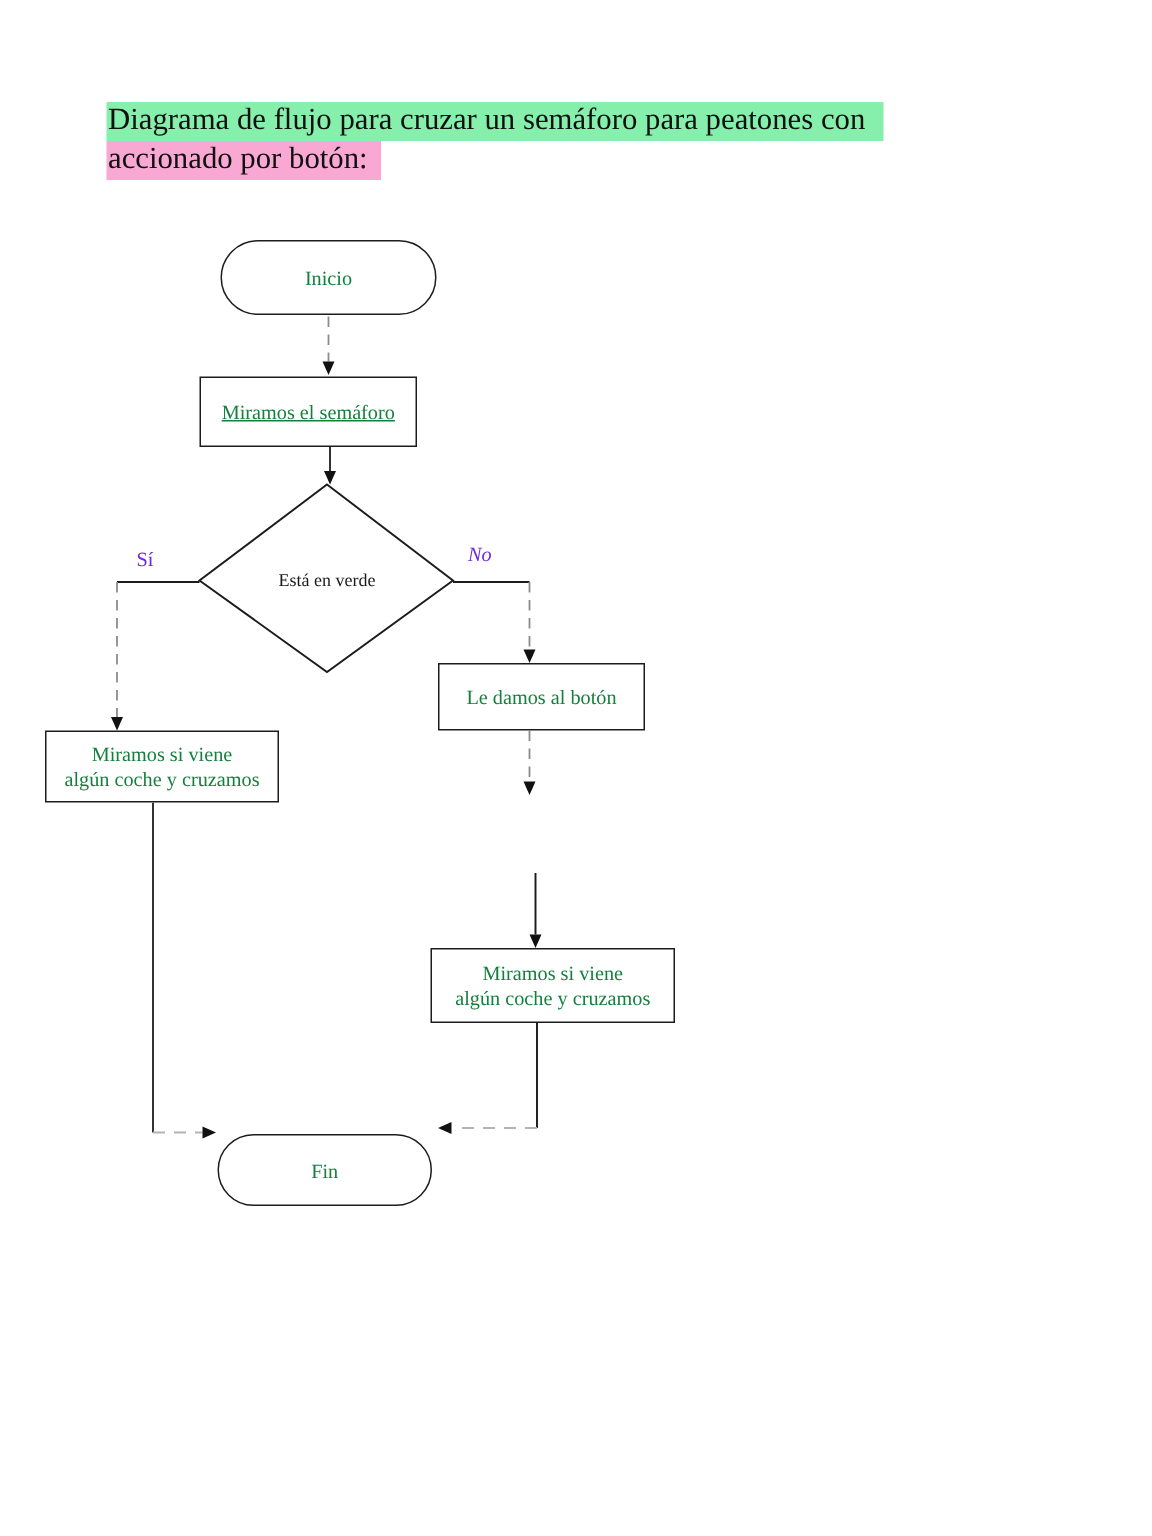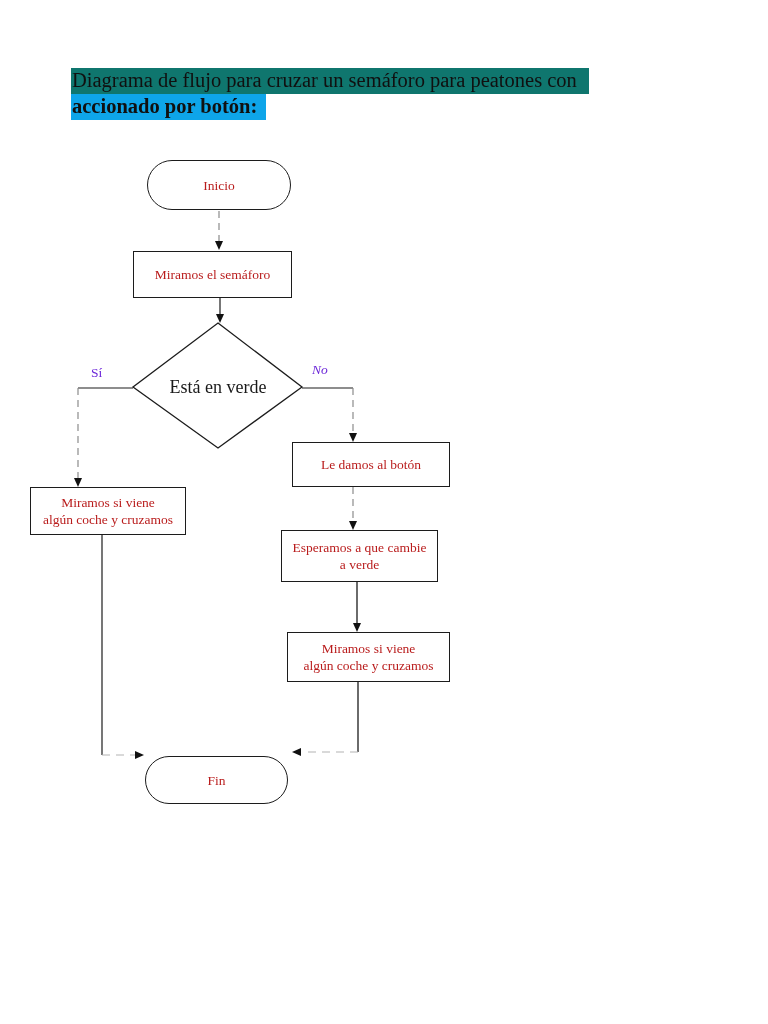--- a/index.html
+++ b/index.html
@@ -29,49 +29,49 @@
   .chart{position:absolute;left:0;top:0;width:768px;height:1024px;}
   svg.connectors{position:absolute;left:0;top:0;width:768px;height:1024px;}
   .node{
     position:absolute;
     box-sizing:border-box;
     border:1.5px solid #1c1c1c;
     background:#ffffff;
     display:flex;flex-direction:column;
     align-items:center;justify-content:center;
     text-align:center;
-    font-size:13.5px;line-height:17px;color:#b91c1c;
+    font-size:13.5px;line-height:17px;color:#15803d;
   }
   .terminator{border-radius:25px;}
   .node-inicio{left:147px;top:160px;width:144px;height:50px;}
-  .node-miramos-semaforo{left:133px;top:251px;width:159px;height:47px;}
+  .node-miramos-semaforo{left:133px;top:251px;width:145px;height:47px;text-decoration:underline;}
   .node-si-cruzamos{left:30px;top:487px;width:156px;height:48px;}
-  .node-le-damos{left:292px;top:442px;width:158px;height:45px;}
+  .node-le-damos{left:292px;top:442px;width:138px;height:45px;}
   .node-esperamos{left:281px;top:530px;width:157px;height:52px;}
   .node-no-cruzamos{left:287px;top:632px;width:163px;height:50px;}
   .node-fin{left:145px;top:732px;width:143px;height:48px;border-radius:24px;margin-top:24px;}
   .decision-label{
     position:absolute;left:218px;top:387px;
     transform:translate(-50%,-50%);
-    font-size:18px;color:#1a1a1a;white-space:nowrap;
+    font-size:12px;color:#1a1a1a;white-space:nowrap;
   }
   .branch-label{
     position:absolute;font-size:13.5px;color:#6d28d9;
   }
   .branch-yes{left:91px;top:365px;}
   .branch-no{left:312px;top:362px;font-style:italic;}
 </style>
 </head>
 <body>
 
 <div class="page">
 
   <div class="title-block">
-    <span class="hl l1" style="background: #0f766e; color: rgb(16, 16, 16);">Diagrama de flujo para cruzar un semáforo para peatones con</span><br>
-    <span class="hl l2" style="background: #0ea5e9; color: rgb(16, 16, 16); font-weight: bold;">accionado por botón:</span>
+    <span class="hl l1" style="background: #86efac; color: rgb(16, 16, 16);">Diagrama de flujo para cruzar un semáforo para peatones con</span><br>
+    <span class="hl l2" style="background: #f9a8d4; color: rgb(16, 16, 16);">accionado por botón:</span>
   </div>
 
   <div class="chart">
 
     <svg class="connectors" viewBox="0 0 768 1024">
 
       <path d="M219 211 V241" stroke="#8c8c8c" stroke-width="1.2" stroke-dasharray="7 5" fill="none"></path>
       <polygon points="215,241 223,241 219,250" fill="#111"></polygon>
 
       <path d="M220 298 V314" stroke="#1c1c1c" stroke-width="1.2" fill="none"></path>
@@ -117,24 +117,20 @@
 
     <div class="node node-si-cruzamos">
       <span>Miramos si viene</span>
       <span>algún coche y cruzamos</span>
     </div>
 
     <div class="node node-le-damos">
       <span>Le damos al botón</span>
     </div>
 
-    <div class="node node-esperamos">
-      <span>Esperamos a que cambie</span>
-      <span>a verde</span>
-    </div>
 
     <div class="node node-no-cruzamos">
       <span>Miramos si viene</span>
       <span>algún coche y cruzamos</span>
     </div>
 
     <div class="node terminator node-fin">
       <span>Fin</span>
     </div>
 

